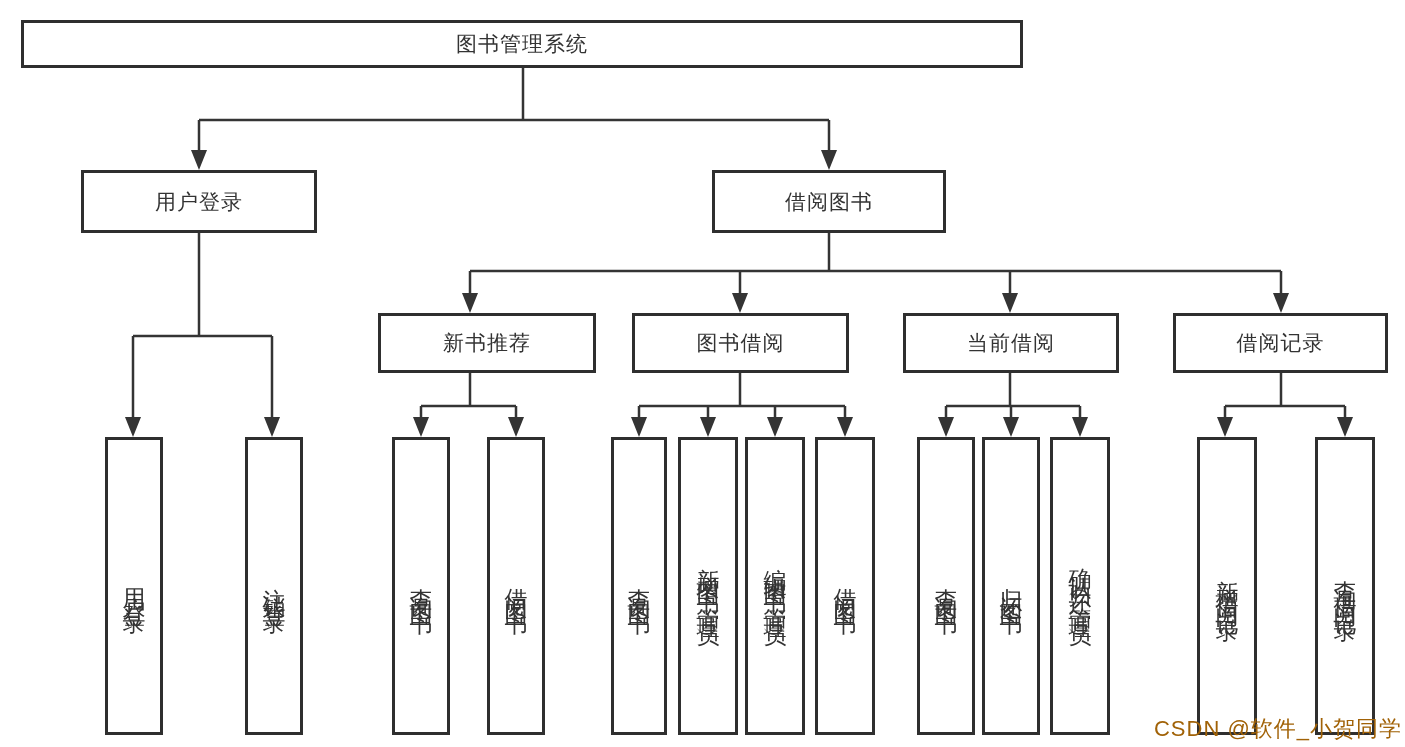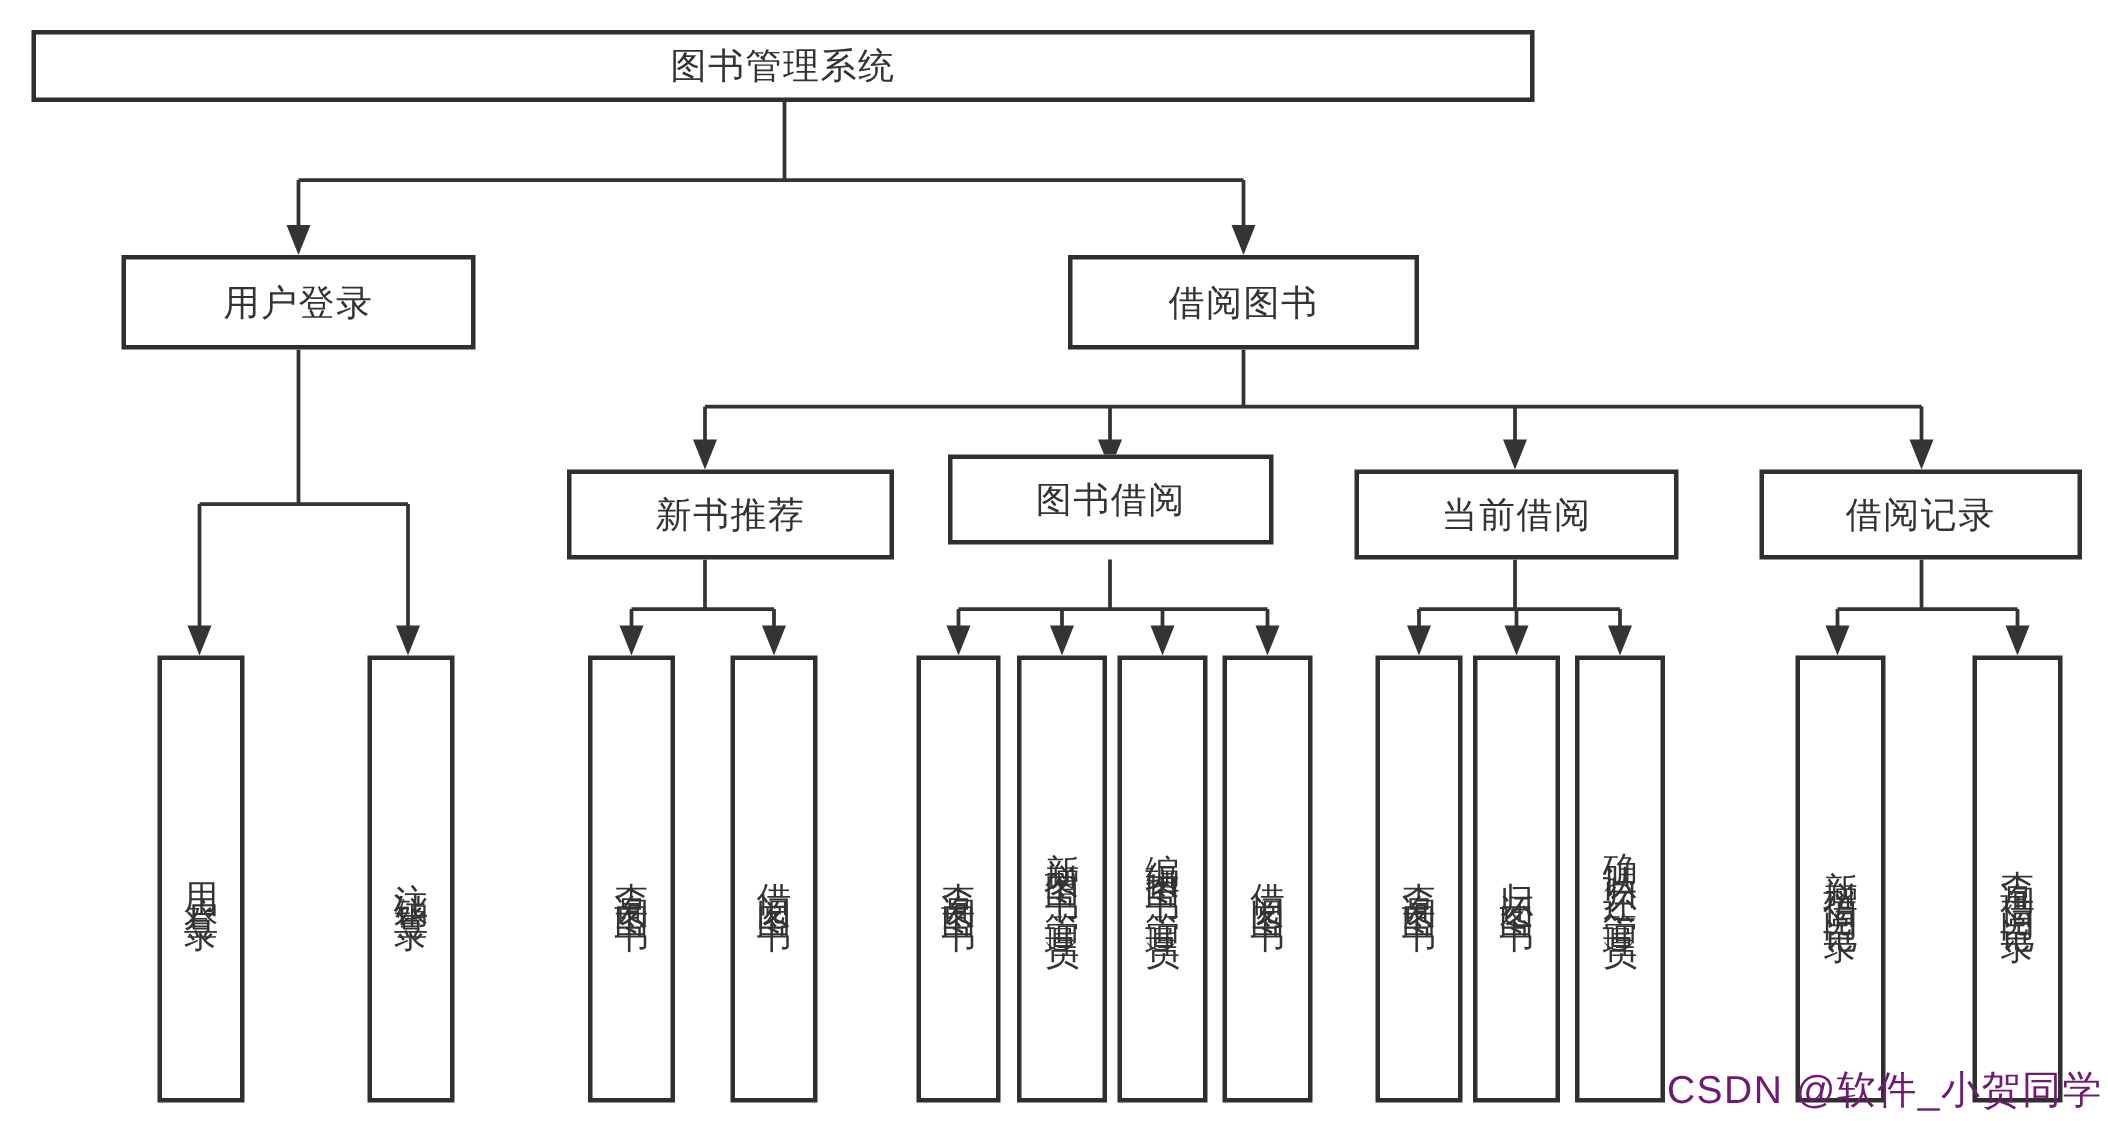--- a/index.html
+++ b/index.html
@@ -16,35 +16,35 @@
     box-sizing:border-box;
     background:#ffffff;
     border:3px solid #2f2f2f;
     display:flex;
     align-items:center;
     justify-content:center;
     color:#333333;
     z-index:2;
     text-align:center;
   }
-  .box.h { font-size:24px; letter-spacing:1px; }
+  .box.h { font-size:21px; letter-spacing:1px; }
   .box.v {
     writing-mode:vertical-rl;
     text-orientation:mixed;
     font-size:23px;
     letter-spacing:8px;
     line-height:1;
   }
   .watermark {
     position:absolute;
     right:3px;
     bottom:3px;
     z-index:5;
-    font-size:26px;
-    color:#701a75;
+    font-size:22px;
+    color:#a16207;
     letter-spacing:1px;
     white-space:nowrap;
   }
 </style>
 </head>
 <body>
 
 <div id="stage">
 
   <svg id="connectors" width="1405" height="747" viewBox="0 0 1405 747">
@@ -93,21 +93,21 @@
       <polygon points="1345,437 1337,417 1353,417"></polygon>
     </g>
   </svg>
 
   <div class="box h" style="left:21px;top:20px;width:1002px;height:48px">图书管理系统</div>
 
   <div class="box h" style="left:81px;top:170px;width:236px;height:63px">用户登录</div>
   <div class="box h" style="left:712px;top:170px;width:234px;height:63px">借阅图书</div>
 
   <div class="box h" style="left:378px;top:313px;width:218px;height:60px">新书推荐</div>
-  <div class="box h" style="left:632px;top:303px;width:217px;height:60px">图书借阅</div>
+  <div class="box h" style="left:632px;top:313px;width:217px;height:60px">图书借阅</div>
   <div class="box h" style="left:903px;top:313px;width:216px;height:60px">当前借阅</div>
   <div class="box h" style="left:1173px;top:313px;width:215px;height:60px">借阅记录</div>
 
   <div class="box v" style="left:105px;top:437px;width:58px;height:298px">用户登录</div>
   <div class="box v" style="left:245px;top:437px;width:58px;height:298px">注销登录</div>
 
   <div class="box v" style="left:392px;top:437px;width:58px;height:298px">查询图书</div>
   <div class="box v" style="left:487px;top:437px;width:58px;height:298px">借阅图书</div>
 
   <div class="box v" style="left:611px;top:437px;width:56px;height:298px">查询图书</div>

